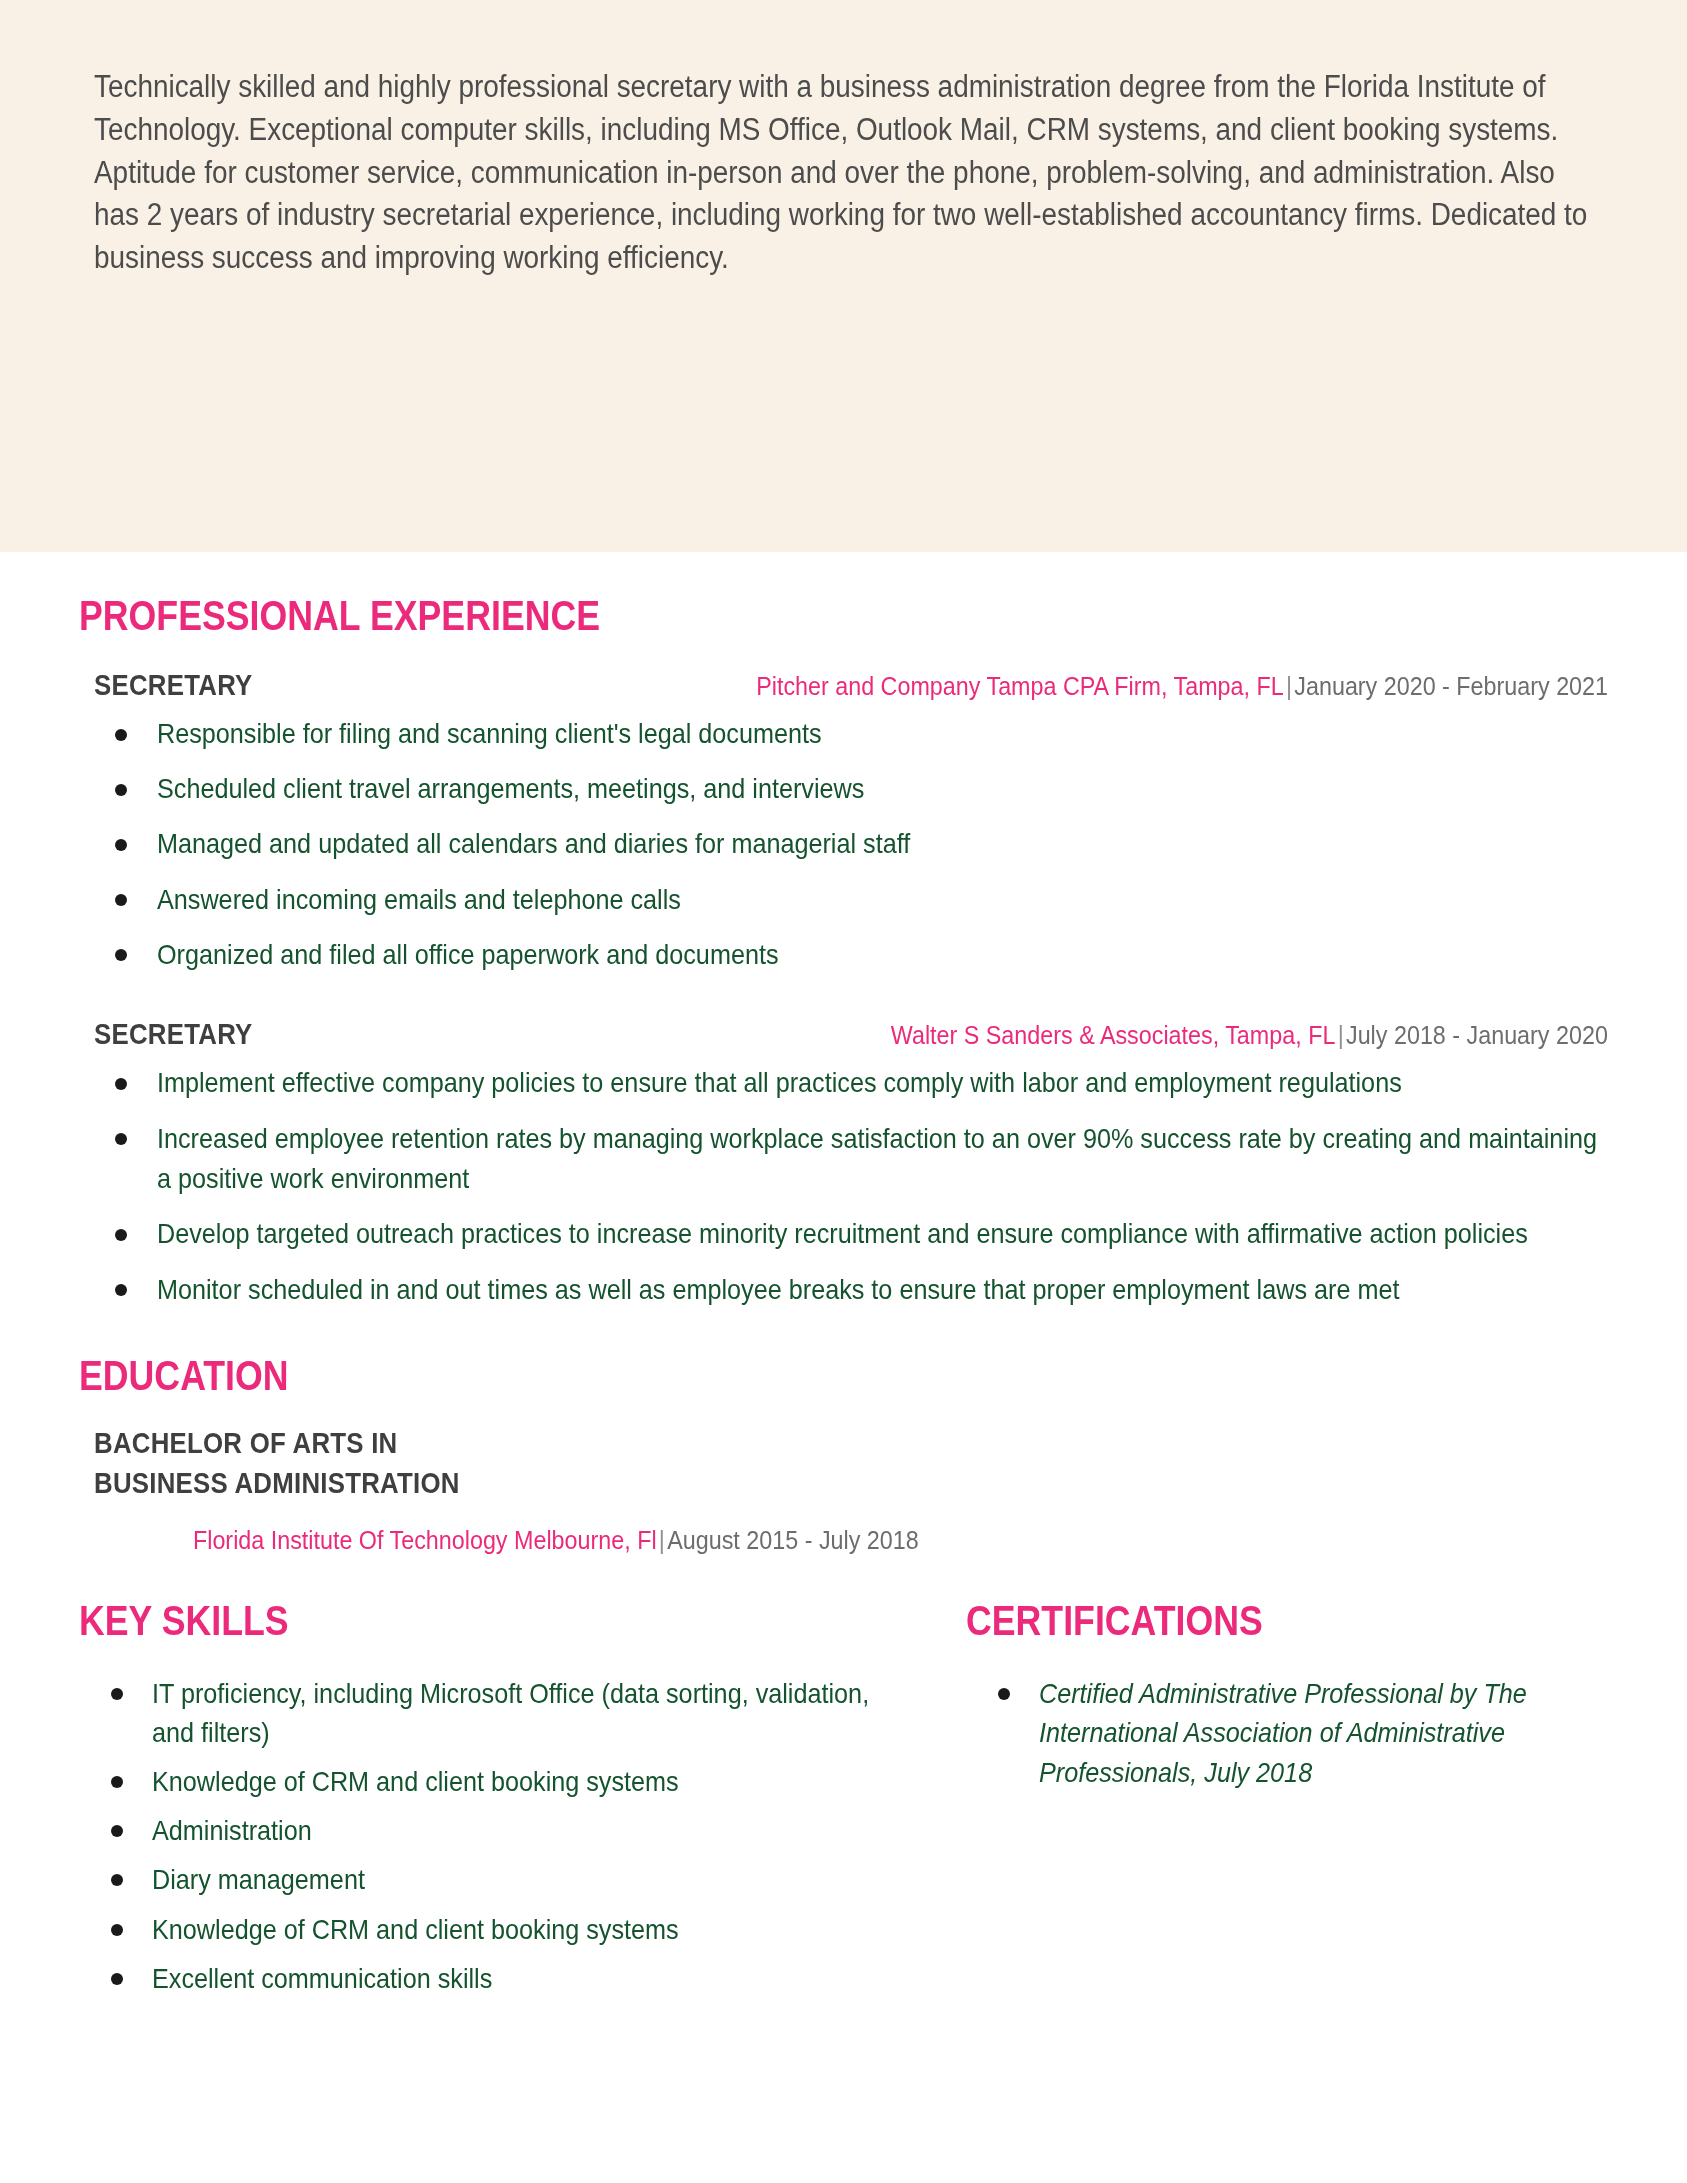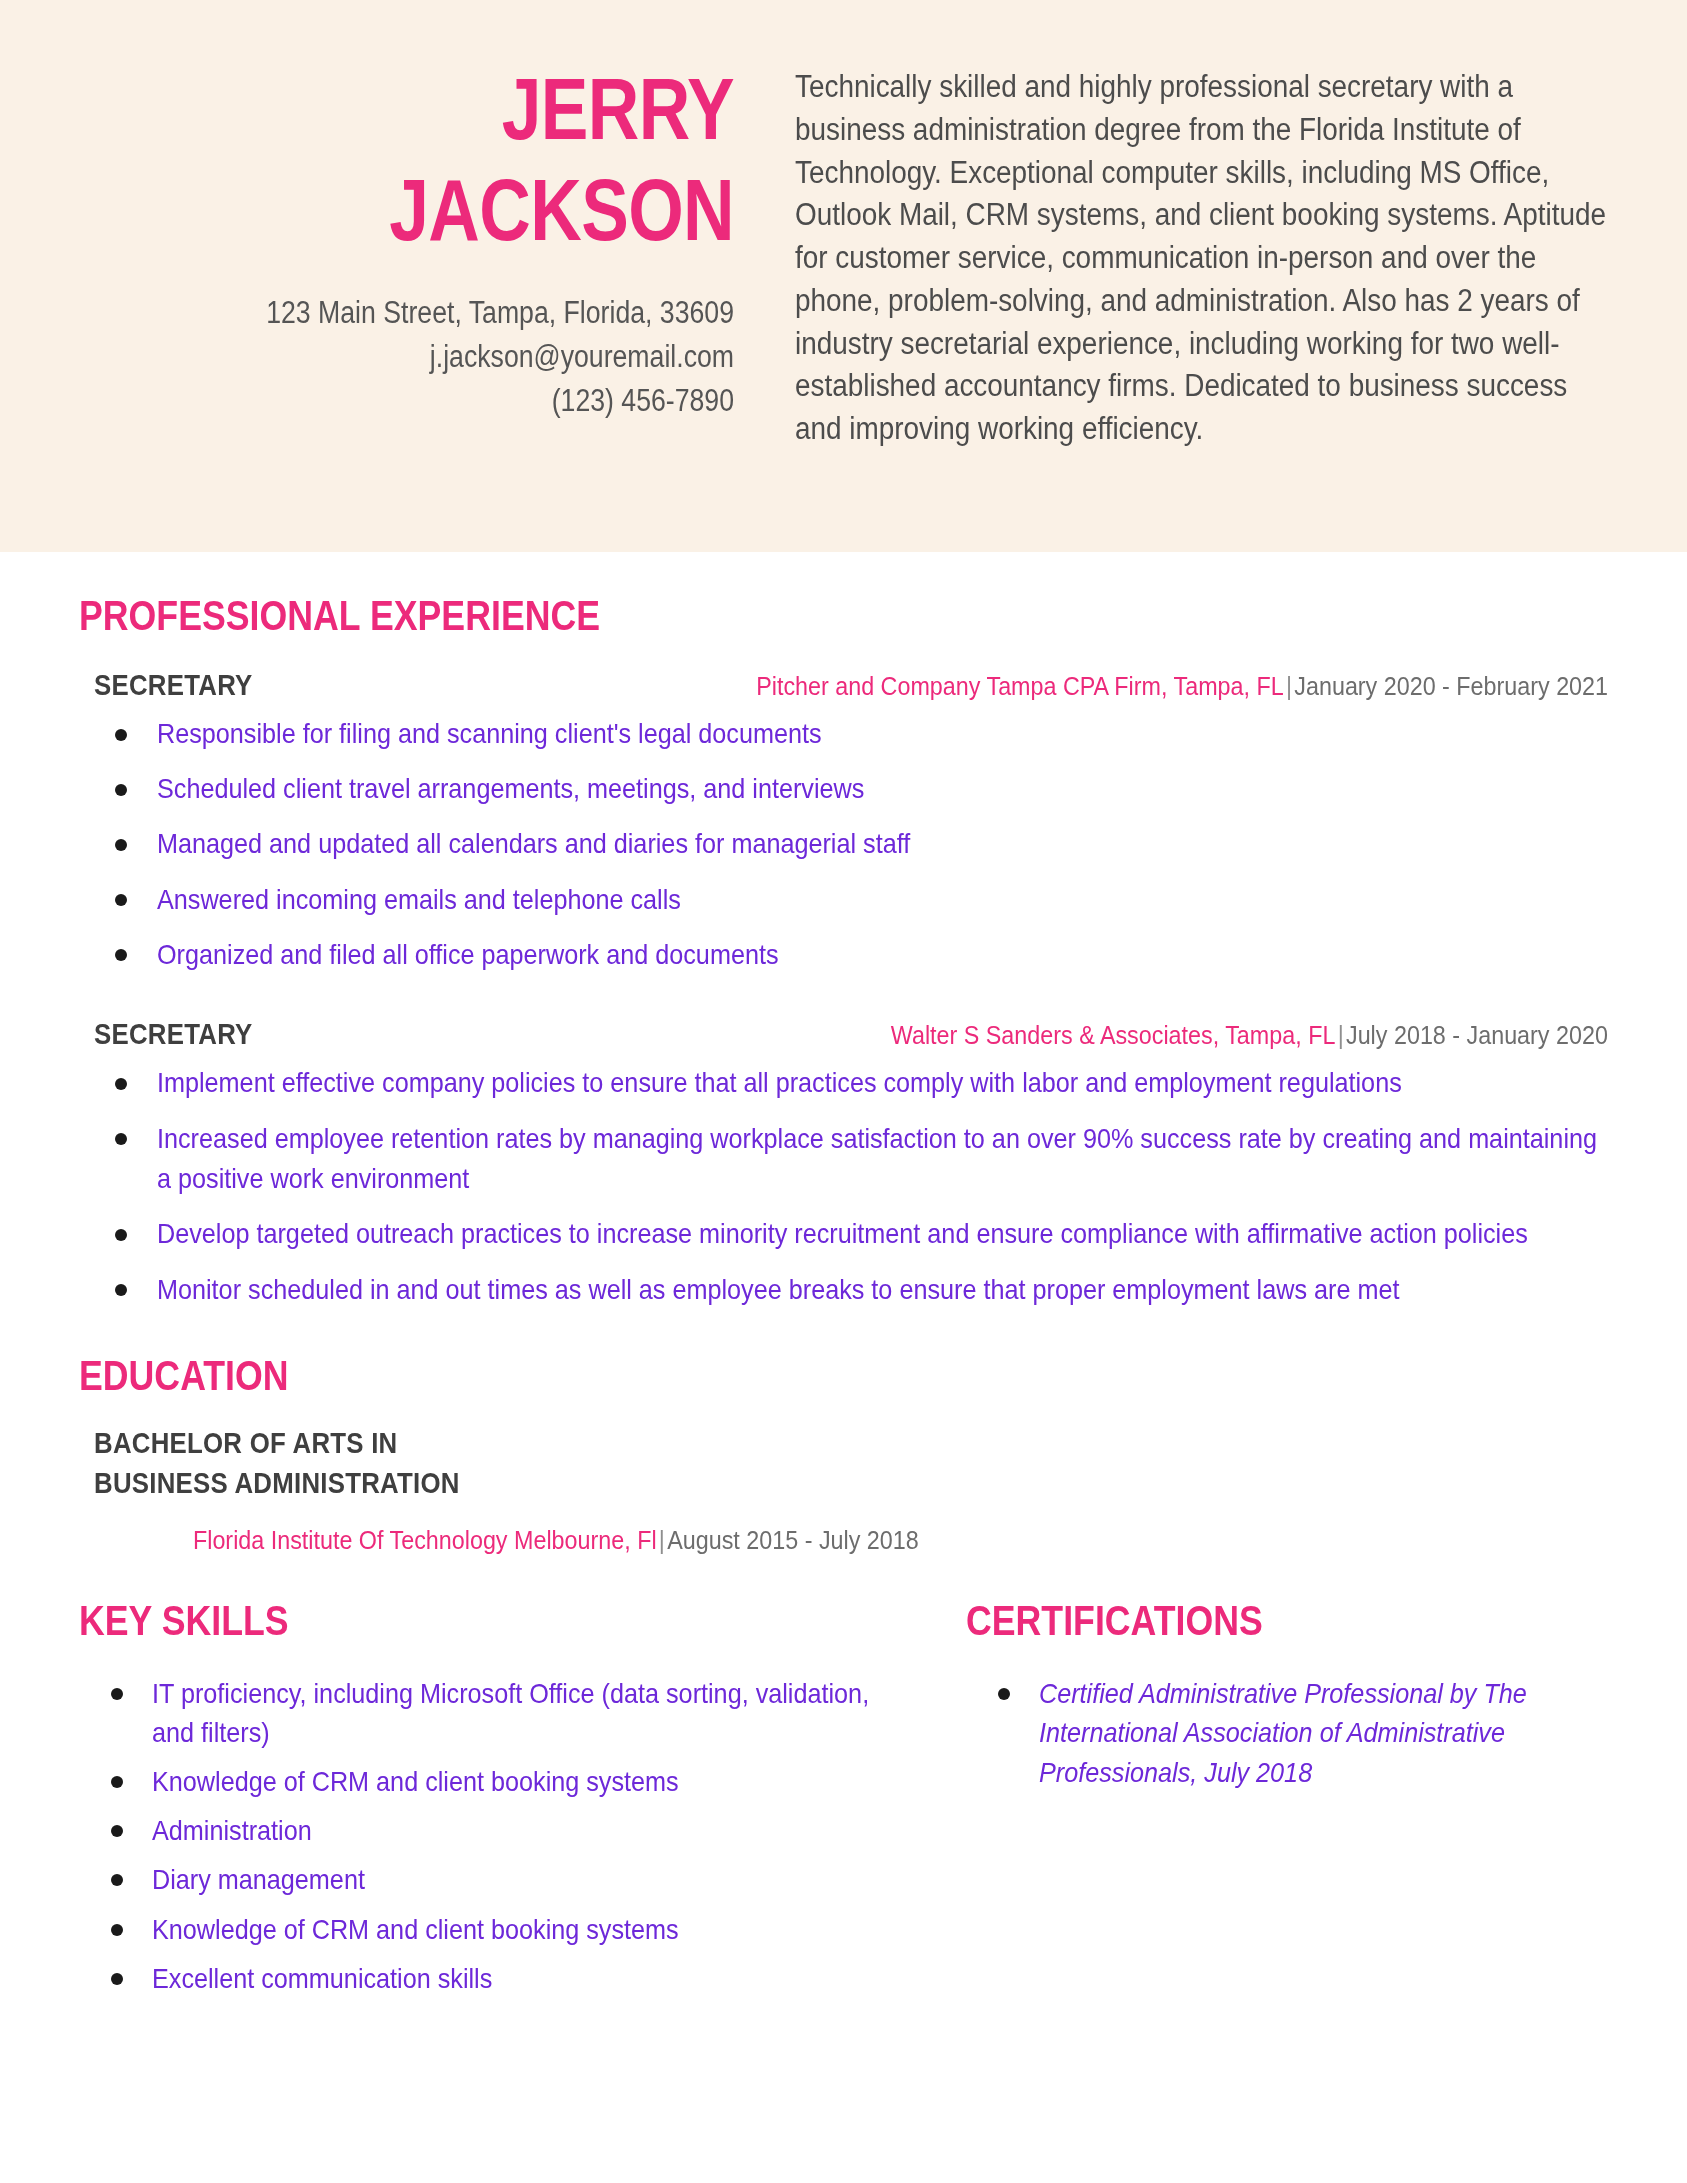--- a/index.html
+++ b/index.html
@@ -131,21 +131,21 @@
     list-style: none;
     margin: 0;
     padding: 0;
   }
 
   ul.bullets li {
     position: relative;
     padding-left: 78px;
     font-size: 28px;
     line-height: 1.45;
-    color: #6d28d9;
+    color: #14532d;
     margin-bottom: 14.6px;
   }
 
   ul.bullets li .btxt {
     display: block;
     transform: scaleX(0.9);
     transform-origin: left top;
     width: 111%;
   }
 
@@ -214,29 +214,20 @@
   .two-col ul.bullets li::before { left: 32px; top: 14px; }
 
   .col-right ul.bullets li { margin-bottom: 9.3px; font-style: italic; }
 </style>
 </head>
 <body>
 
 <div class="page">
 
   <div class="header-band">
-    <div class="header-left">
-      <div class="name-line">JERRY</div>
-      <div class="name-line second">JACKSON</div>
-      <div class="contact-block">
-        <span class="contact-line">123 Main Street, Tampa, Florida, 33609</span>
-        <span class="contact-line">j.jackson@youremail.com</span>
-        <span class="contact-line">(123) 456-7890</span>
-      </div>
-    </div>
     <div class="header-right">
       <div class="summary-text">Technically skilled and highly professional secretary with a business administration degree from the Florida Institute of Technology. Exceptional computer skills, including MS Office, Outlook Mail, CRM systems, and client booking systems. Aptitude for customer service, communication in-person and over the phone,  problem-solving, and administration. Also has 2 years of industry secretarial experience, including working for two well-established accountancy firms. Dedicated to business success and improving working efficiency.</div>
     </div>
   </div>
 
   <div class="body-area">
 
     <div class="section-title">PROFESSIONAL EXPERIENCE</div>
 
     <div class="job-block">

